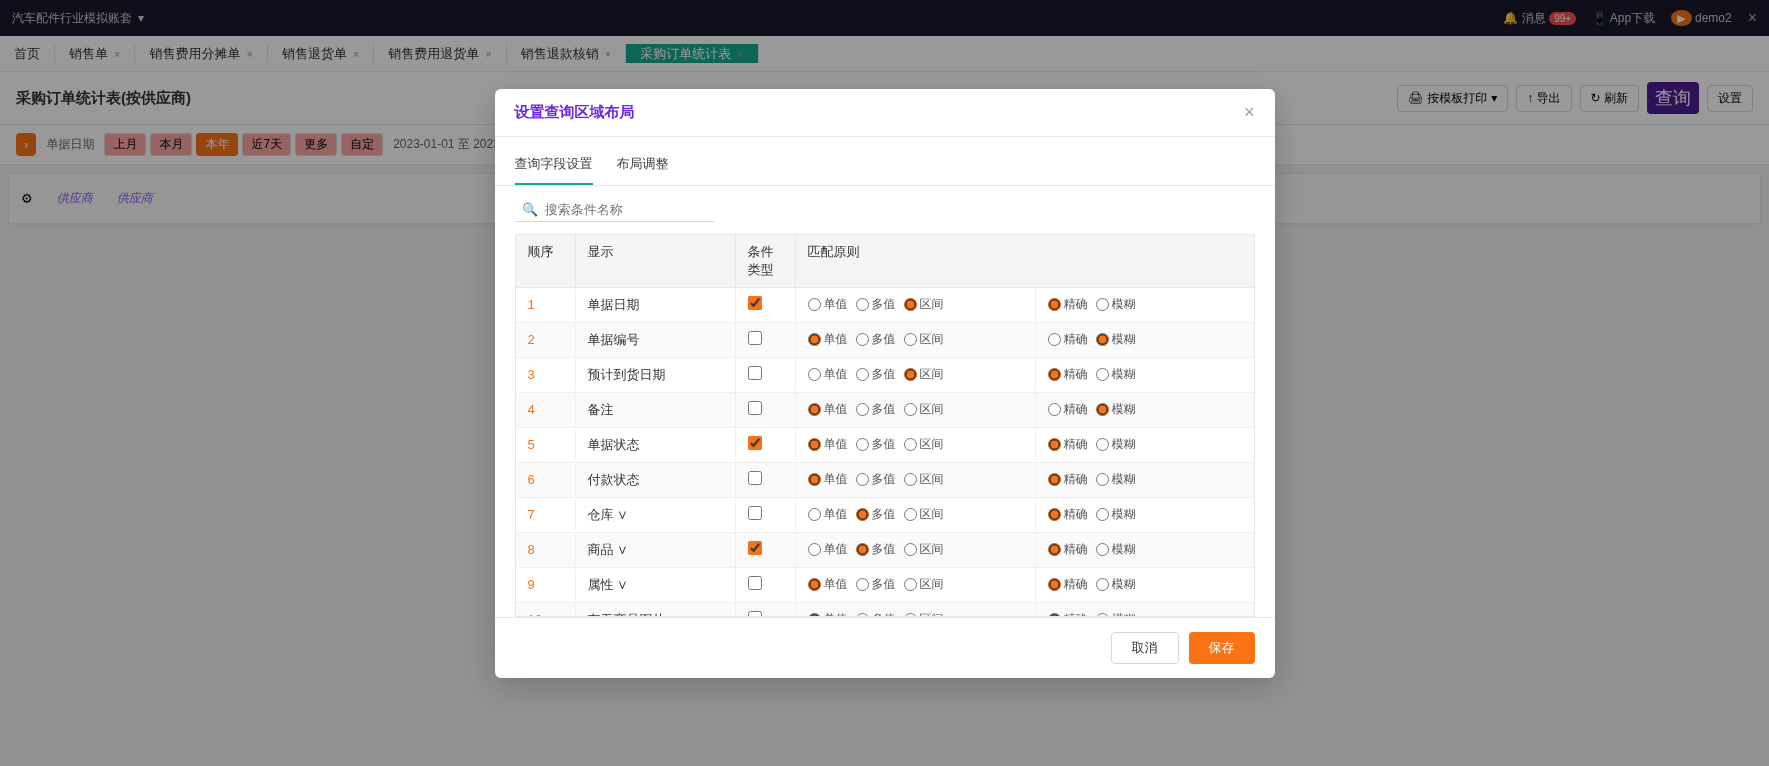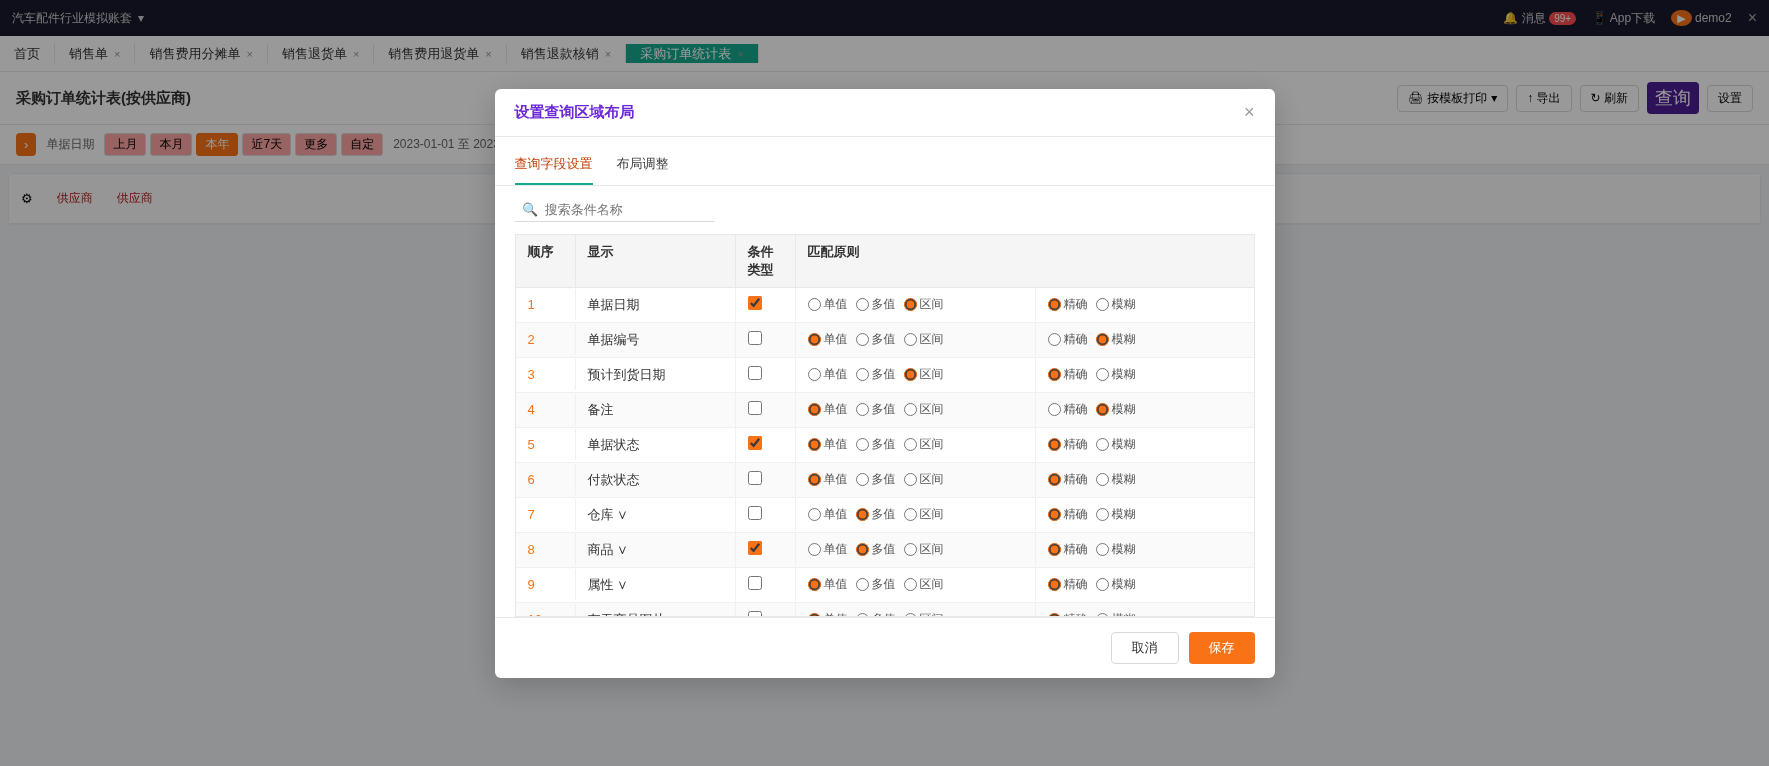--- a/index.html
+++ b/index.html
@@ -83,21 +83,21 @@
       border: 1px solid #e8e8e8;
       border-radius: 4px;
     }
     .table-header {
       display: flex;
       align-items: center;
       padding: 8px 12px;
       border-bottom: 1px solid #e8e8e8;
       background: #fafafa;
     }
-    .table-col { padding: 8px 12px; font-weight: 500; color: #b91c1c; font-size: 12px; }
+    .table-col { padding: 8px 12px; font-weight: 500; color: #8b5cf6; font-size: 12px; font-style: italic; }
 
     
     .overlay {
       position: fixed;
       top: 0; left: 0; right: 0; bottom: 0;
       background: rgba(0,0,0,0.4);
       z-index: 100;
       display: flex;
       align-items: center;
       justify-content: center;
@@ -130,21 +130,21 @@
       border-bottom: 1px solid #e8e8e8;
       gap: 24px;
     }
     .modal-tab {
       padding: 6px 0 10px;
       font-size: 13px;
       cursor: pointer;
       color: #404040;
       border-bottom: 2px solid transparent;
     }
-    .modal-tab.active { color: #c2410c; border-bottom-color: #17a98e; font-weight: 500; }
+    .modal-tab.active { color: #404040; border-bottom-color: #17a98e; font-weight: 500; }
 
     
     .search-box {
       padding: 12px 20px;
       display: flex;
       align-items: center;
     }
     .search-input-wrap {
       display: flex;
       align-items: center;
@@ -168,21 +168,21 @@
       display: grid;
       grid-template-columns: 60px 160px 60px 240px 200px;
       background: #f5f5f5;
       border: 1px solid #e8e8e8;
       border-bottom: none;
     }
     .modal-th {
       padding: 8px 12px;
       font-size: 13px;
       color: #333;
-      font-weight: 700;
+      font-weight: 400;
       border-right: 1px solid #e8e8e8;
     }
     .modal-th:last-child { border-right: none; }
 
     .modal-table-body {
       border: 1px solid #e8e8e8;
       overflow-y: auto;
       max-height: 330px;
     }
     .modal-row {

